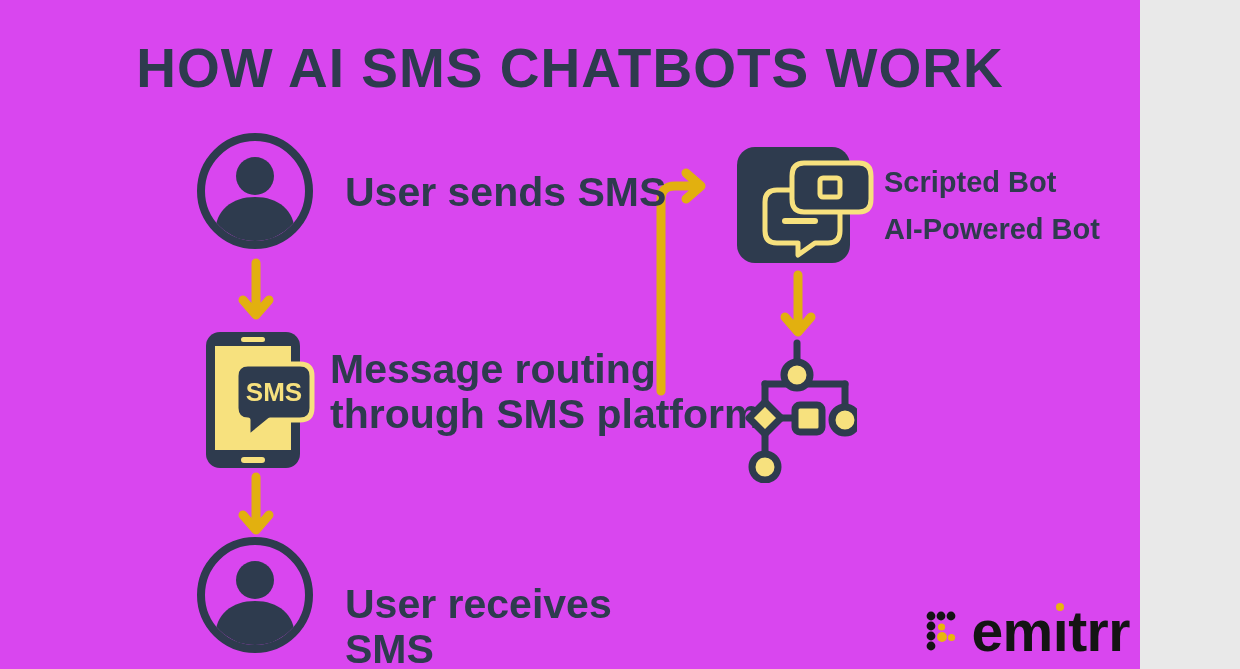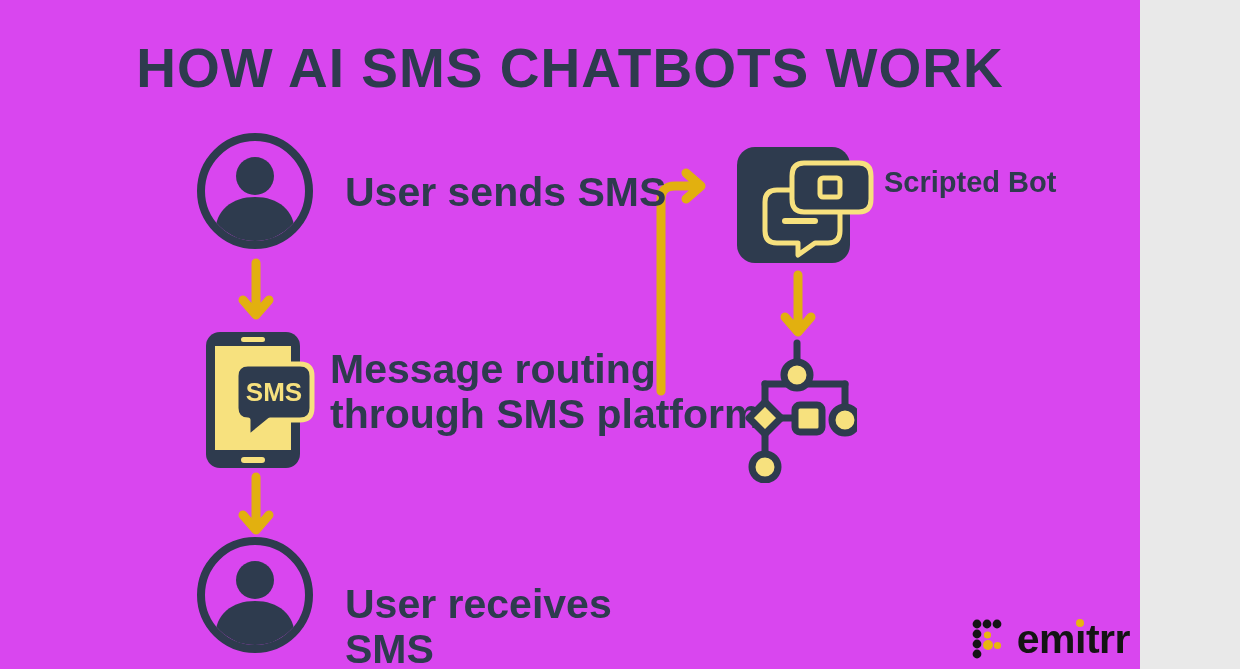--- a/index.html
+++ b/index.html
@@ -35,21 +35,21 @@
   }
   .label.right{font-size:29px;line-height:47px;}
   .logo{
     position:absolute;
     right:10px;bottom:9px;
     display:flex;
     align-items:center;
     gap:7px;
   }
   .wordmark{
-    font-size:41px;
+    font-size:57px;
     font-weight:bold;
     letter-spacing:-0.5px;
     line-height:1;
     color:#141414;
     display:inline-flex;
   }
   .iwrap{position:relative;display:inline-block;}
   .tittle{
     position:absolute;
     left:50%;top:0;
@@ -121,20 +121,21 @@
 
   <svg class="icon" style="left:735px;top:145px;" width="140" height="122" viewBox="0 0 140 122">
     <rect x="2" y="2" width="113" height="116" rx="18" fill="#2E3B4E"></rect>
     <path d="M42,45 H93 Q105,45 105,57 V86 Q105,98 93,98 H80 L63,110 V98 H42 Q30,98 30,86 V57 Q30,45 42,45 Z" fill="#2E3B4E" stroke="#F7E17E" stroke-width="5" stroke-linejoin="round"></path>
     <path d="M50,76 H80" stroke="#F7E17E" stroke-width="6" stroke-linecap="round"></path>
     <path d="M69,18 H124 Q136,18 136,31 V54 Q136,67 124,67 H69 Q57,67 57,54 V31 Q57,18 69,18 Z" fill="#2E3B4E" stroke="#F7E17E" stroke-width="5" stroke-linejoin="round"></path>
     <rect x="85" y="33" width="20" height="19" rx="3" fill="none" stroke="#F7E17E" stroke-width="5"></rect>
   </svg>
   <div class="label right" style="left:884px;top:159px;">
     <div>Scripted Bot</div>
+    <div>AI-Powered Bot</div>
   </div>
 
   <svg class="icon" style="left:737px;top:333px;" width="120" height="150" viewBox="0 0 120 150">
     <g stroke="#2E3B4E" stroke-width="7" fill="none" stroke-linecap="round" stroke-linejoin="round">
       <path d="M60,10 V29"></path>
       <path d="M28,51 H108"></path>
       <path d="M28,51 V69"></path>
       <path d="M108,51 V74"></path>
       <path d="M44,85 H58"></path>
       <path d="M28,101 V121"></path>

